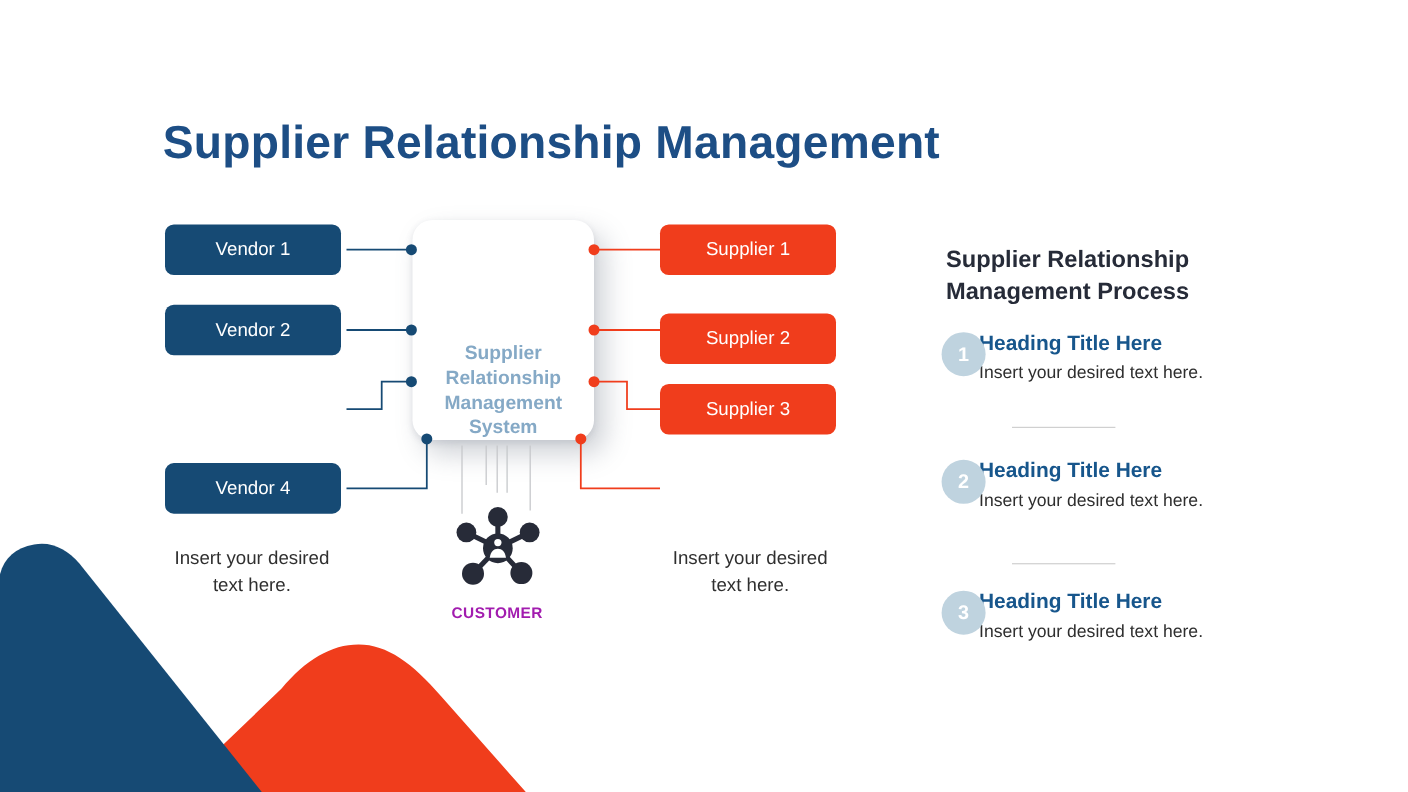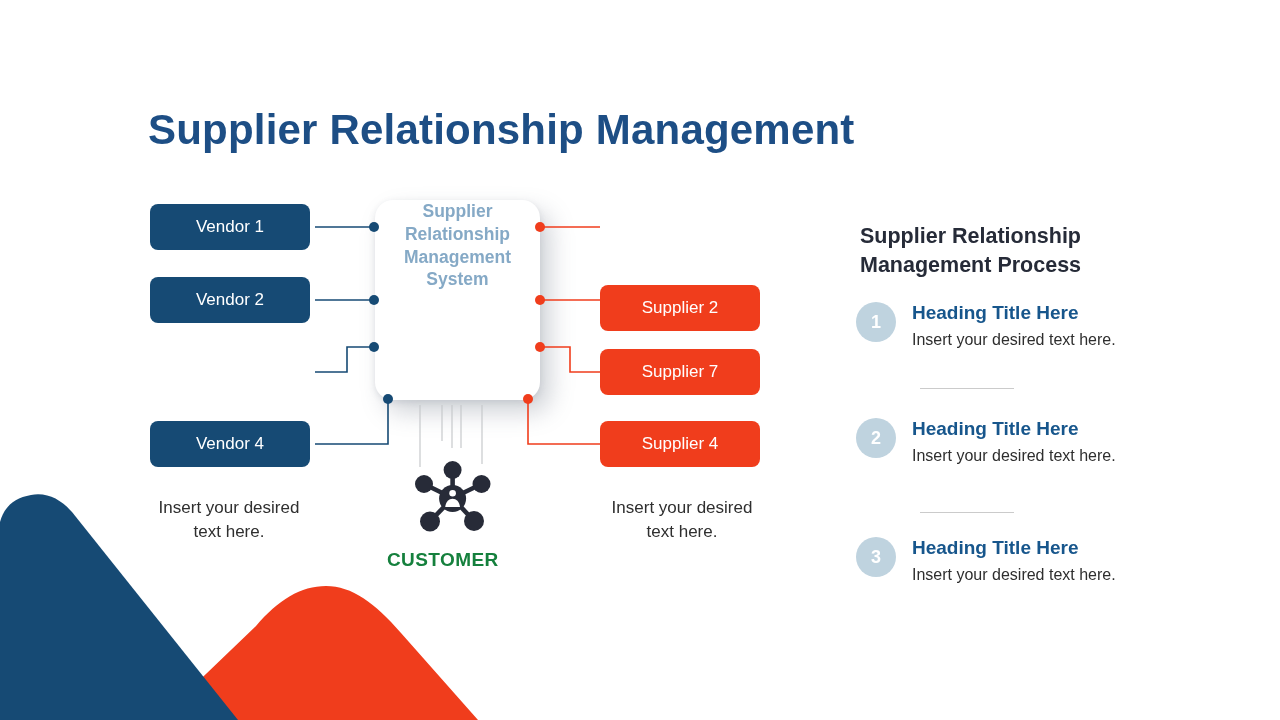--- a/index.html
+++ b/index.html
@@ -23,53 +23,53 @@
     display:flex; align-items:center; justify-content:center;
     color:#ffffff; font-size:17px;
   }
   .vendor   { left:150px; background:#164A74; }
   .supplier { left:600px; background:#F03D1C; }
 
   .card {
     position:absolute; left:375px; top:200px; width:165px; height:200px; z-index:2;
     background:#ffffff; border-radius:18px;
     box-shadow:10px 12px 24px rgba(105,115,130,0.32), 0 2px 6px rgba(105,115,130,0.16);
-    display:flex; align-items:flex-start; justify-content:center; text-align:center;
+    display:flex; align-items:flex-end; justify-content:center; text-align:center;
   }
   .card-text { width:122px; color:#85A9C6; font-weight:700; font-size:17.5px; line-height:1.3; }
 
   .connectors { position:absolute; left:0; top:0; width:1280px; height:720px; z-index:4; pointer-events:none; }
   .c-navy   { stroke:#164A74; stroke-width:1.6; fill:none; }
   .c-orange { stroke:#F03D1C; stroke-width:1.6; fill:none; }
   .c-hang   { stroke:#C7C9CC; stroke-width:1.2; fill:none; }
 
   .caption {
     position:absolute; top:496px; width:164px; z-index:3; text-align:center;
     font-size:17px; color:#2F2F2F; line-height:1.42;
   }
   .caption.left  { left:147px; }
   .caption.right { left:600px; }
 
   .customer-label {
-    position:absolute; left:387px; top:549px; width:130px; z-index:3; 
-    font-size:19px; font-weight:700; color:#15803d; letter-spacing:0.4px;
+    position:absolute; left:387px; top:549px; width:130px; z-index:3; text-align:center;
+    font-size:14px; font-weight:700; color:#a21caf; letter-spacing:0.4px;
   }
 
   
   .panel-heading {
     position:absolute; left:860px; top:206px; width:258px; z-index:3;
     font-size:21.5px; font-weight:700; color:#262B38; line-height:1.35;margin-top:16px;
   }
   .process-item { position:absolute; left:856px; width:320px; z-index:3; }
   .item-circle {
     position:absolute; left:0; top:0; width:40px; height:40px; border-radius:50%;
     background:#BFD3DF; color:#ffffff; font-weight:700; font-size:18px;
     display:flex; align-items:center; justify-content:center;
   }
-  .item-body  { margin-left:56px; }
+  .item-body  { margin-left:34px; }
   .item-title { font-size:19px; font-weight:700; color:#17568C; }
   .item-desc  { font-size:16px; color:#2E2E2E; margin-top:7px; }
   .divider { position:absolute; left:920px; width:94px; height:1px; background:#CBCBCB; z-index:3; }
 </style>
 </head>
 <body>
 
 <div class="slide">
 
   <svg class="waves" viewBox="0 0 1280 720" aria-hidden="true">
@@ -82,28 +82,28 @@
   <div class="box vendor" style="top:204px">
     <span>Vendor 1</span>
   </div>
   <div class="box vendor" style="top:277px">
     <span>Vendor 2</span>
   </div>
   <div class="box vendor" style="top:421px">
     <span>Vendor 4</span>
   </div>
 
+  <div class="box supplier" style="top:204px">
+    <span>Supplier 1</span>
+  </div>
   <div class="box supplier" style="top:285px">
     <span>Supplier 2</span>
   </div>
   <div class="box supplier" style="top:349px">
-    <span>Supplier 7</span>
-  </div>
-  <div class="box supplier" style="top:421px">
-    <span>Supplier 4</span>
+    <span>Supplier 3</span>
   </div>
 
   <div class="card">
     <div class="card-text">Supplier Relationship Management System</div>
   </div>
 
   <svg class="connectors" viewBox="0 0 1280 720" aria-hidden="true">
 
     <path class="c-navy" d="M315,227 H374"></path>
     <path class="c-navy" d="M315,300 H374"></path>

